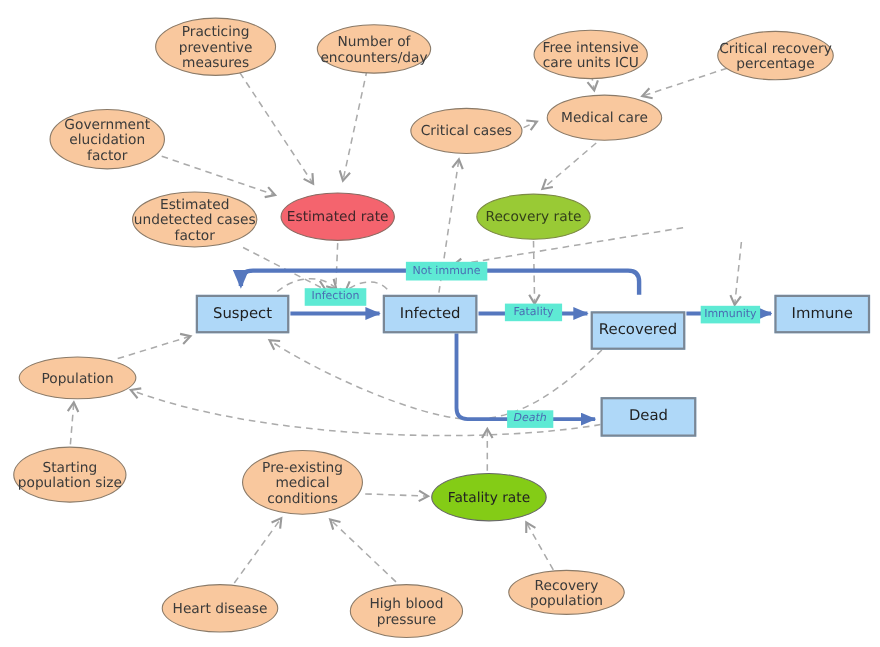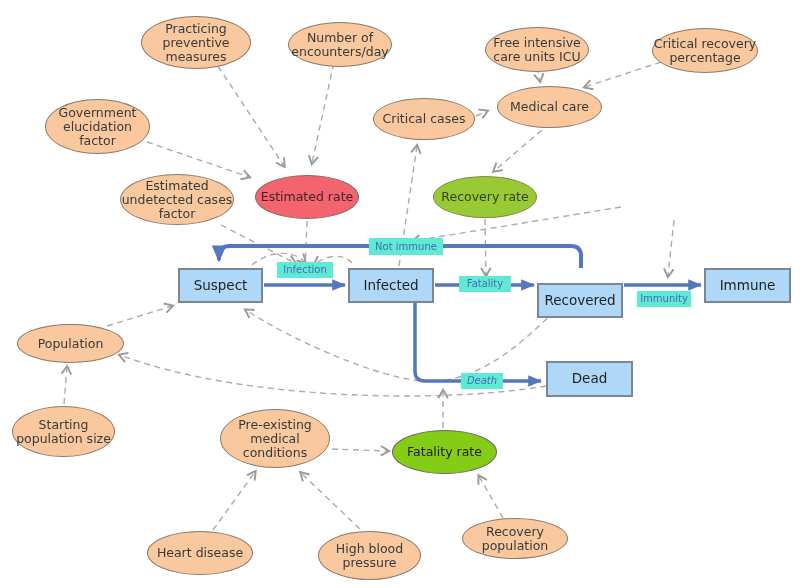--- a/index.html
+++ b/index.html
@@ -138,17 +138,17 @@
     <span>Infected</span></div>
   <div class="node stock" style="left:537px;top:268px;width:86px;height:35px;margin-top:15px;">
     <span>Recovered</span></div>
   <div class="node stock" style="left:704px;top:268px;width:87px;height:35px;">
     <span>Immune</span></div>
   <div class="node stock" style="left:546px;top:361px;width:87px;height:36px;">
     <span>Dead</span></div>
 
   <div class="flow-label" style="left:277px;top:262px;width:56px;height:16px;text-align:right;">Infection</div>
   <div class="flow-label" style="left:459px;top:276px;width:52px;height:16px;">Fatality</div>
-  <div class="flow-label" style="left:637px;top:278px;width:54px;height:16px;margin-top:13px;">Immunity</div>
+  <div class="flow-label" style="left:637px;top:278px;width:54px;height:16px;">Immunity</div>
   <div class="flow-label" style="left:461px;top:373px;width:42px;height:16px;font-style:italic;">Death</div>
   <div class="flow-label" style="left:369px;top:238px;width:74px;height:17px;">Not immune</div>
 
 </div>
 
 </body></html>

